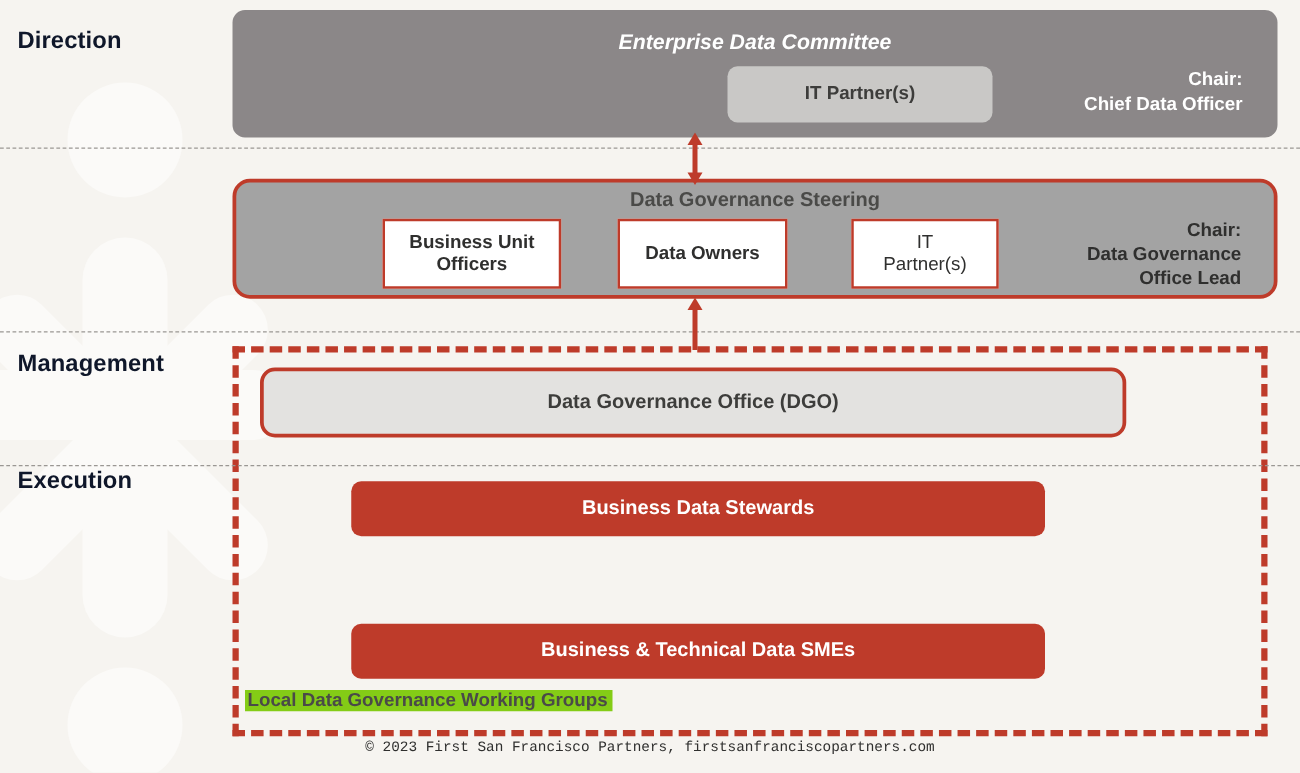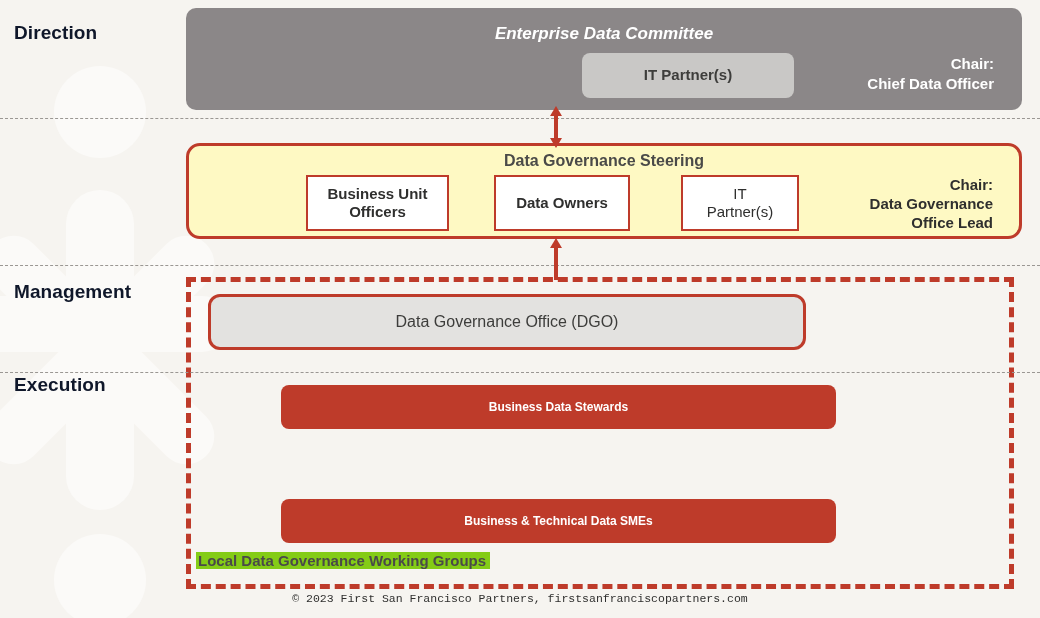--- a/index.html
+++ b/index.html
@@ -108,21 +108,21 @@
     line-height: 1.3;
   }
 
   
   #steering {
     position: absolute;
     left: 186px;
     top: 143px;
     width: 836px;
     height: 96px;
-    background: #fef9c3;
+    background: #a3a3a3;
     border: 3px solid #BE3B2A;
     border-radius: 14px;
     box-sizing: border-box;
     z-index: 3;
   }
   #steering-title {
     position: absolute;
     top: 6px;
     left: 0;
     width: 830px;
@@ -181,48 +181,48 @@
     border: 5px dashed #BE3B2A;
     box-sizing: border-box;
     z-index: 2;
   }
 
   
   #dgo-box {
     position: absolute;
     left: 208px;
     top: 294px;
-    width: 598px;
+    width: 693px;
     height: 56px;
     background: #E3E2E0;
     border: 3px solid #BE3B2A;
     border-radius: 12px;
     box-sizing: border-box;
     display: flex;
     align-items: center;
     justify-content: center;
     color: #3D3D3B;
     font-size: 16px;
-    font-weight: normal;
+    font-weight: bold;
     z-index: 3;
   }
 
   
   .red-bar {
     position: absolute;
     left: 281px;
     width: 555px;
     height: 44px;
     background: #BE3B2A;
     border-radius: 8px;
     display: flex;
     align-items: center;
     justify-content: center;
     color: #FFFFFF;
-    font-size: 12px;
+    font-size: 16px;
     font-weight: bold;
     white-space: pre;
     z-index: 3;
   }
   #bar-1 { top: 385px; }
   #bar-2 { top: 443px; }
   #bar-3 { top: 499px; }
 
   
   #wg-caption {

